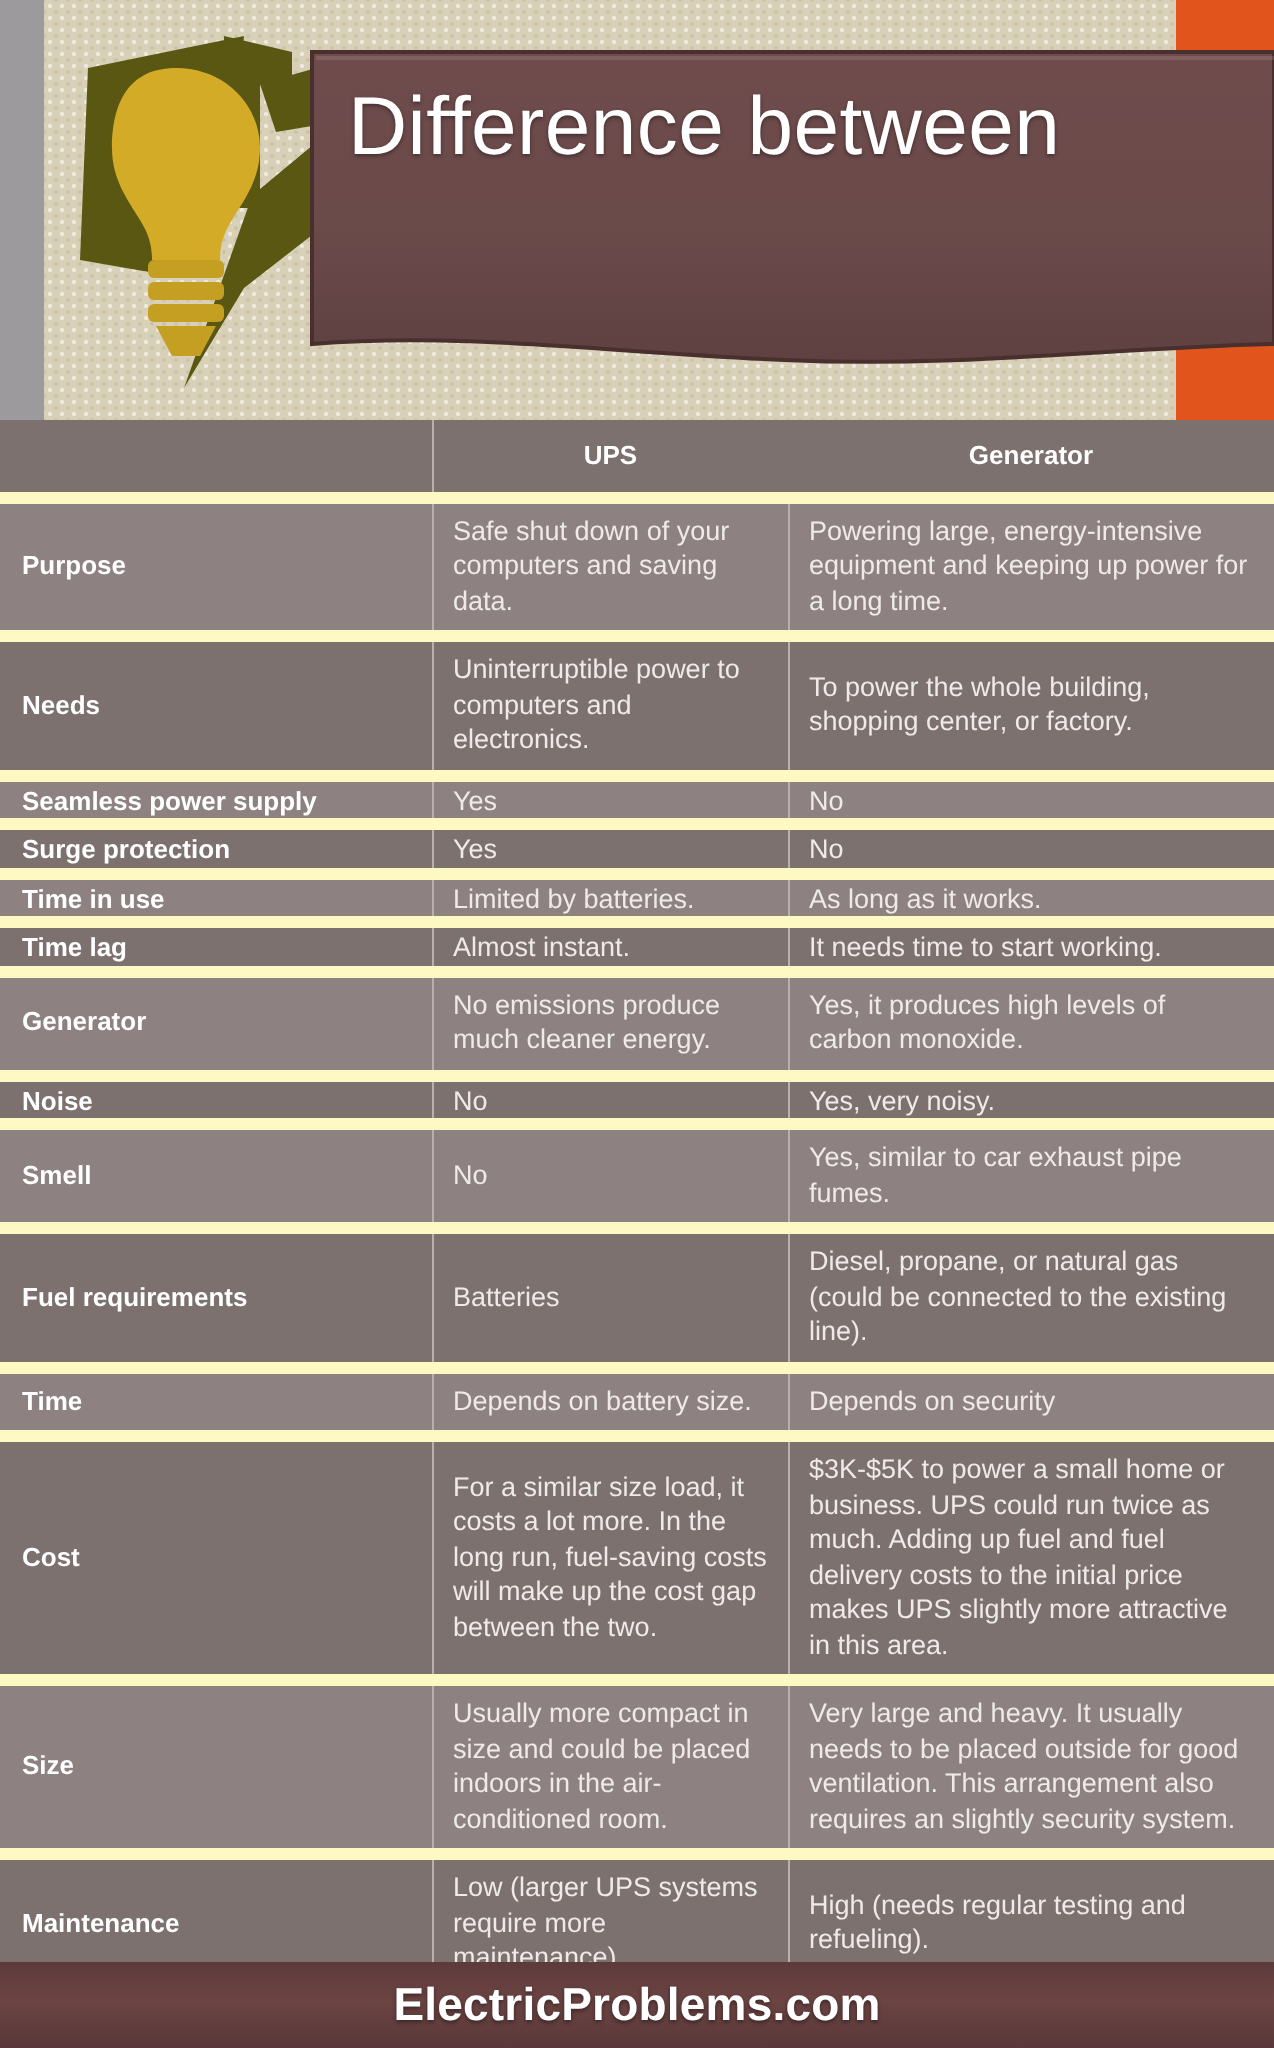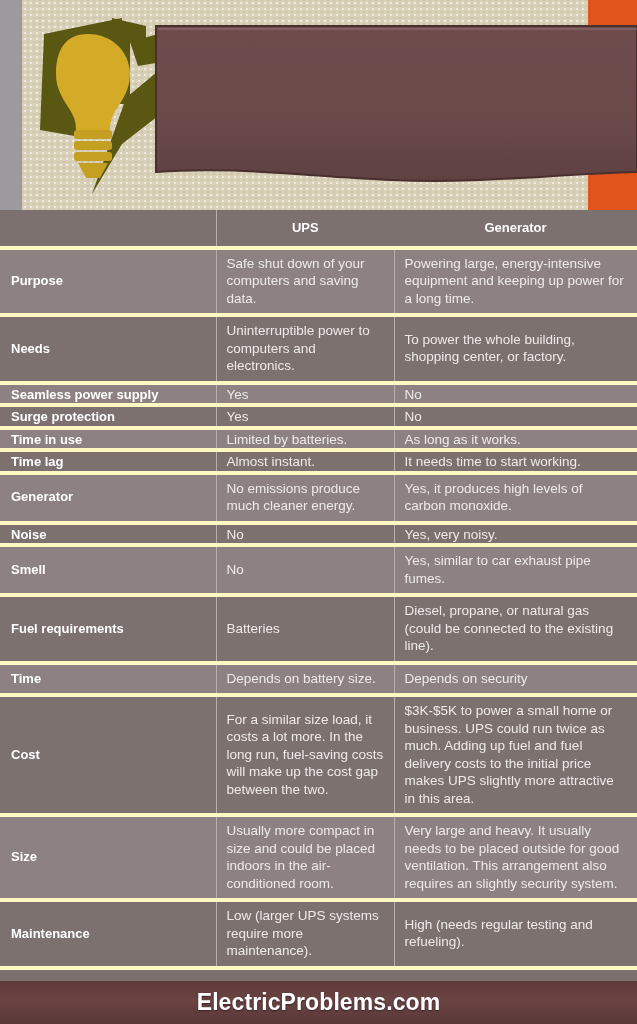--- a/index.html
+++ b/index.html
@@ -96,21 +96,21 @@
     table-layout: fixed;
     font-family: "Liberation Sans", sans-serif;
   }
   table.cmp col.c-label { width: 216px; }
   table.cmp col.c-ups   { width: 178px; }
   table.cmp col.c-gen   { width: 243px; }
 
   table.cmp th, table.cmp td {
     vertical-align: middle;
     padding: 5px 10px 6px 10px;
-    border-bottom: 4px solid #fef9c3;
+    border-bottom: 6px solid #fef9c3;
     color: #efeae8;
     font-size: 13.5px;
     line-height: 17.5px;
     font-weight: 400;
   }
   table.cmp th.lbl, table.cmp td.lbl {
     font-weight: 700;
     color: #ffffff;
     font-size: 13px;
     border-right: 1px solid #b9b0ae;
@@ -189,20 +189,21 @@
             <stop offset="55%" stop-color="#6b4a4a"></stop>
             <stop offset="100%" stop-color="#5f4141"></stop>
           </linearGradient>
         </defs>
         <path d="M4,4 L485,4 L485,150 C400,152 330,162 240,158 C150,154 80,144 4,150 Z" fill="url(#banner-grad)" stroke="#4a2f2f" stroke-width="2"></path>
         <path d="M6,6 L485,6 L485,8 L6,8 Z" fill="rgba(255,255,255,0.12)"></path>
       </svg>
     </div>
 
     <div class="title-text">
+      <span class="title-line">Difference between</span>
     </div>
   </div>
 
   <div class="table-wrap">
     <table class="cmp">
       <colgroup>
         <col class="c-label">
           <col class="c-ups">
           <col class="c-gen">
       </colgroup>

